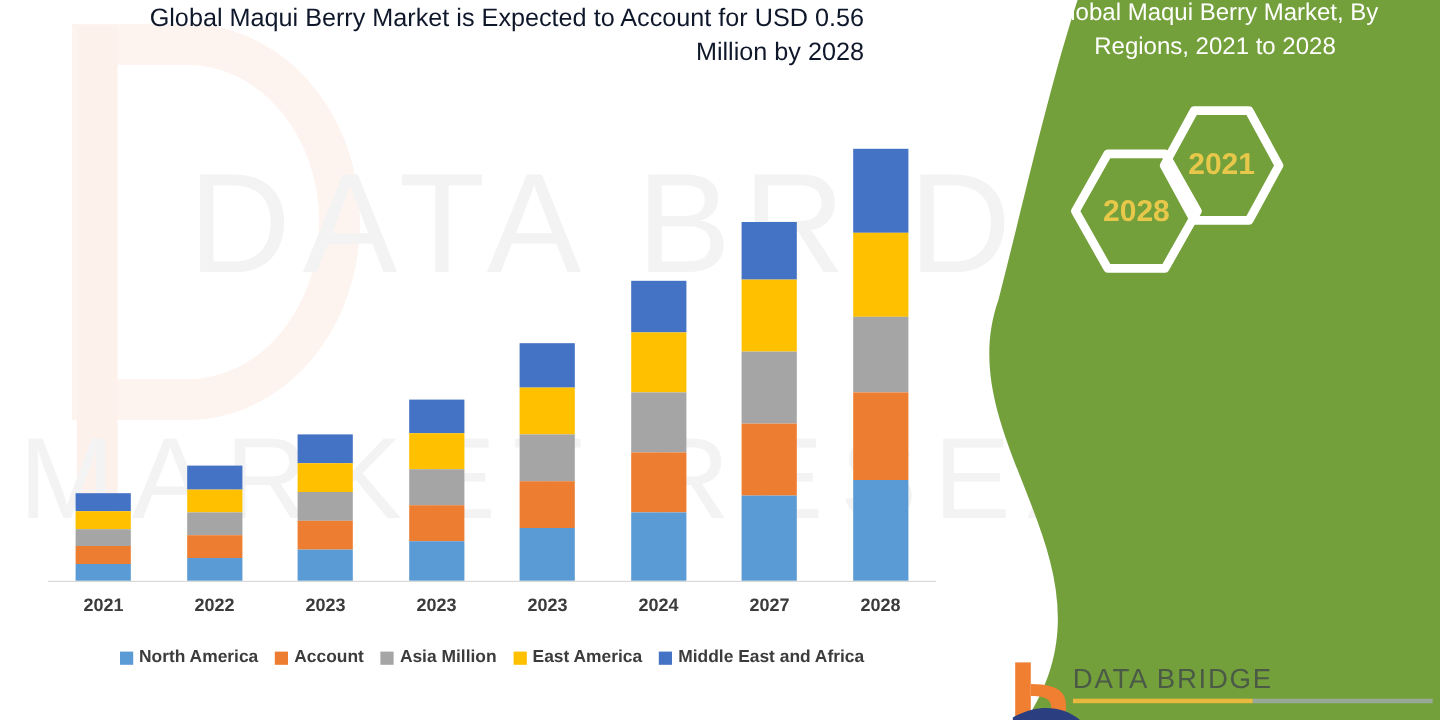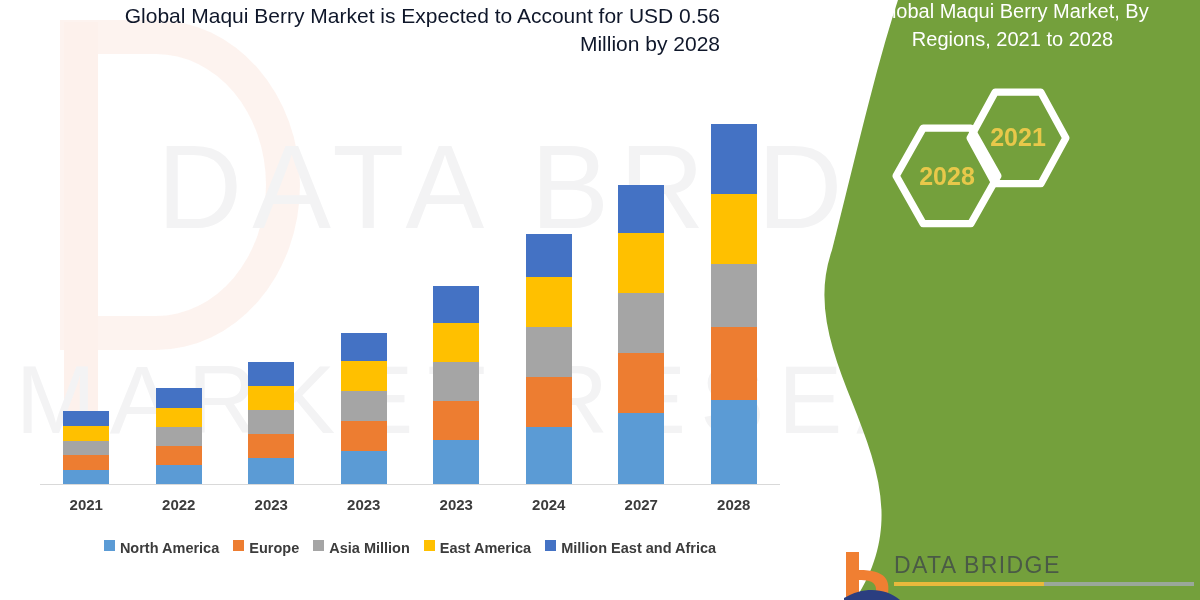--- a/index.html
+++ b/index.html
@@ -112,21 +112,21 @@
   
   .legend {
     position:absolute;
     left:40px; top:540px;
     width:740px;
     display:flex;
     justify-content:center;
     align-items:center;
     gap:14px;
   }
-  .legend-item { display:flex; gap:5px; }
+  .legend-item { display:flex; align-items:center; gap:5px; }
   .legend-swatch { width:11px; height:11px; flex:none; }
   .legend-label {
     color:#3c3c3c;
     font-size:14.5px;
     font-weight:700;
     white-space:nowrap;
   }
 
   
   .green-panel {
@@ -301,33 +301,33 @@
       <div class="xtick">2028</div>
     </div>
 
   <div class="legend" id="legend">
       <div class="legend-item">
         <span class="legend-swatch" style="background: rgb(91, 155, 213);"></span>
         <span class="legend-label">North America</span>
       </div>
       <div class="legend-item">
         <span class="legend-swatch" style="background: rgb(237, 125, 49);"></span>
-        <span class="legend-label">Europe</span>
+        <span class="legend-label">Account</span>
       </div>
       <div class="legend-item">
         <span class="legend-swatch" style="background: rgb(165, 165, 165);"></span>
         <span class="legend-label">Asia Million</span>
       </div>
       <div class="legend-item">
         <span class="legend-swatch" style="background: rgb(255, 192, 0);"></span>
         <span class="legend-label">East America</span>
       </div>
       <div class="legend-item">
         <span class="legend-swatch" style="background: rgb(68, 114, 196);"></span>
-        <span class="legend-label">Million East and Africa</span>
+        <span class="legend-label">Middle East and Africa</span>
       </div>
     </div>
 
   <div class="green-panel">
     <svg width="420" height="600" viewBox="0 0 420 600">
       <path id="panelPath" d="M 118 0 L 420 0 L 420 600 L 75 600 C 160 470 10 370 52 250 C 75 160 95 70 118 0 Z" fill="#74a03c"></path>
     </svg>
     <div class="panel-content">
       <div class="panel-title">Global Maqui Berry Market, By Regions, 2021 to 2028</div>
 

